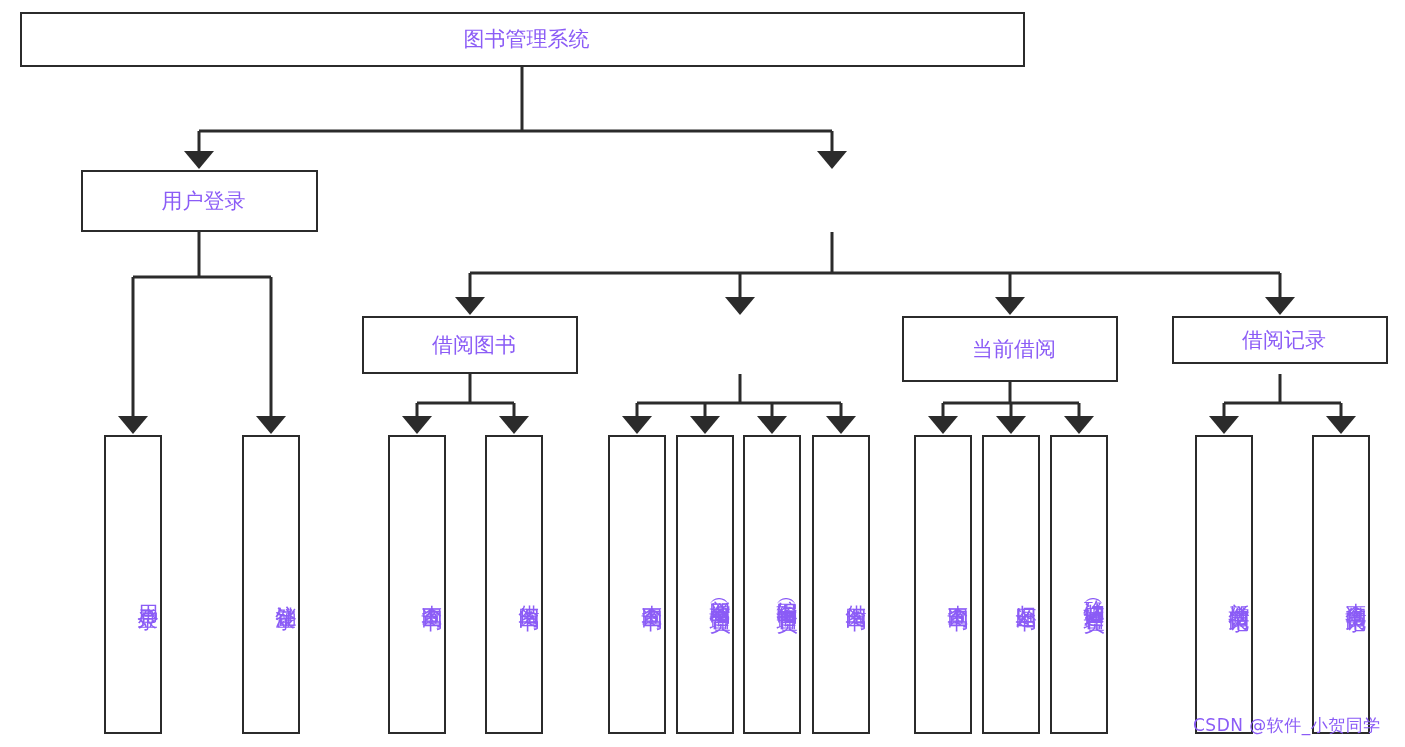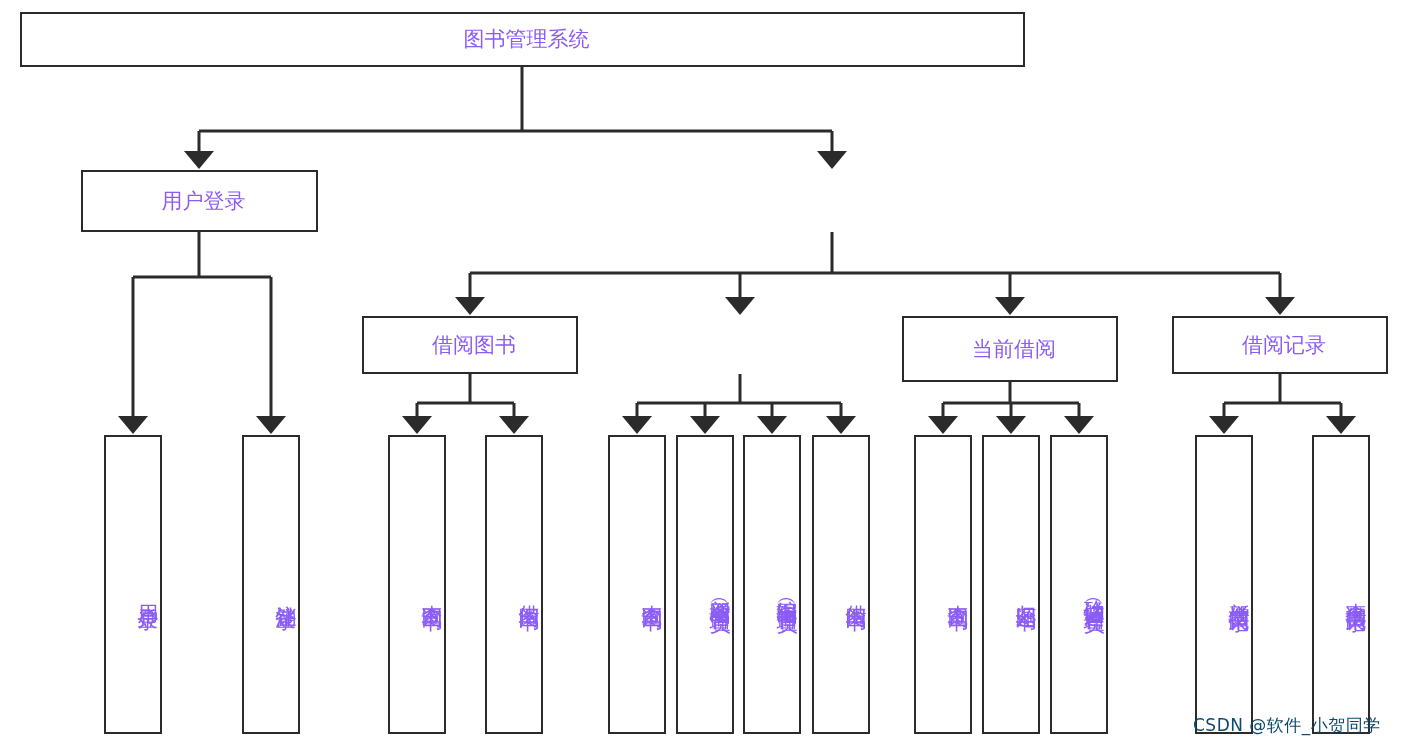--- a/index.html
+++ b/index.html
@@ -49,21 +49,21 @@
     letter-spacing: 2px;
     padding-top: 14px;
     align-items: flex-start;
     justify-content: center;
   }
   .node .label {
     display: block;
   }
   .watermark {
     position: absolute;
-    color: #0c4a6e;
+    color: #8b5cf6;
     font-size: 17px;
     white-space: nowrap;
     letter-spacing: 0.5px;
   }
 </style>
 </head>
 <body>
 
 <div id="canvas">
 
@@ -124,21 +124,21 @@
   <div class="node horiz" style="left:81px; top:170px; width:237px; height:62px;">
     <span class="label">用户登录</span>
   </div>
 
   <div class="node horiz" style="left:362px; top:316px; width:216px; height:58px;">
     <span class="label">借阅图书</span>
   </div>
   <div class="node horiz" style="left:902px; top:316px; width:216px; height:66px;">
     <span class="label">当前借阅</span>
   </div>
-  <div class="node horiz" style="left:1172px; top:316px; width:216px; height:58px;">
+  <div class="node horiz" style="left:1172px; top:316px; width:216px; height:48px;">
     <span class="label">借阅记录</span>
   </div>
 
   <div class="node vert" style="left:104px; top:435px; width:58px; height:299px;">
     <span class="label">用户登录</span>
   </div>
   <div class="node vert" style="left:242px; top:435px; width:58px; height:299px;">
     <span class="label">注销登录</span>
   </div>
 

